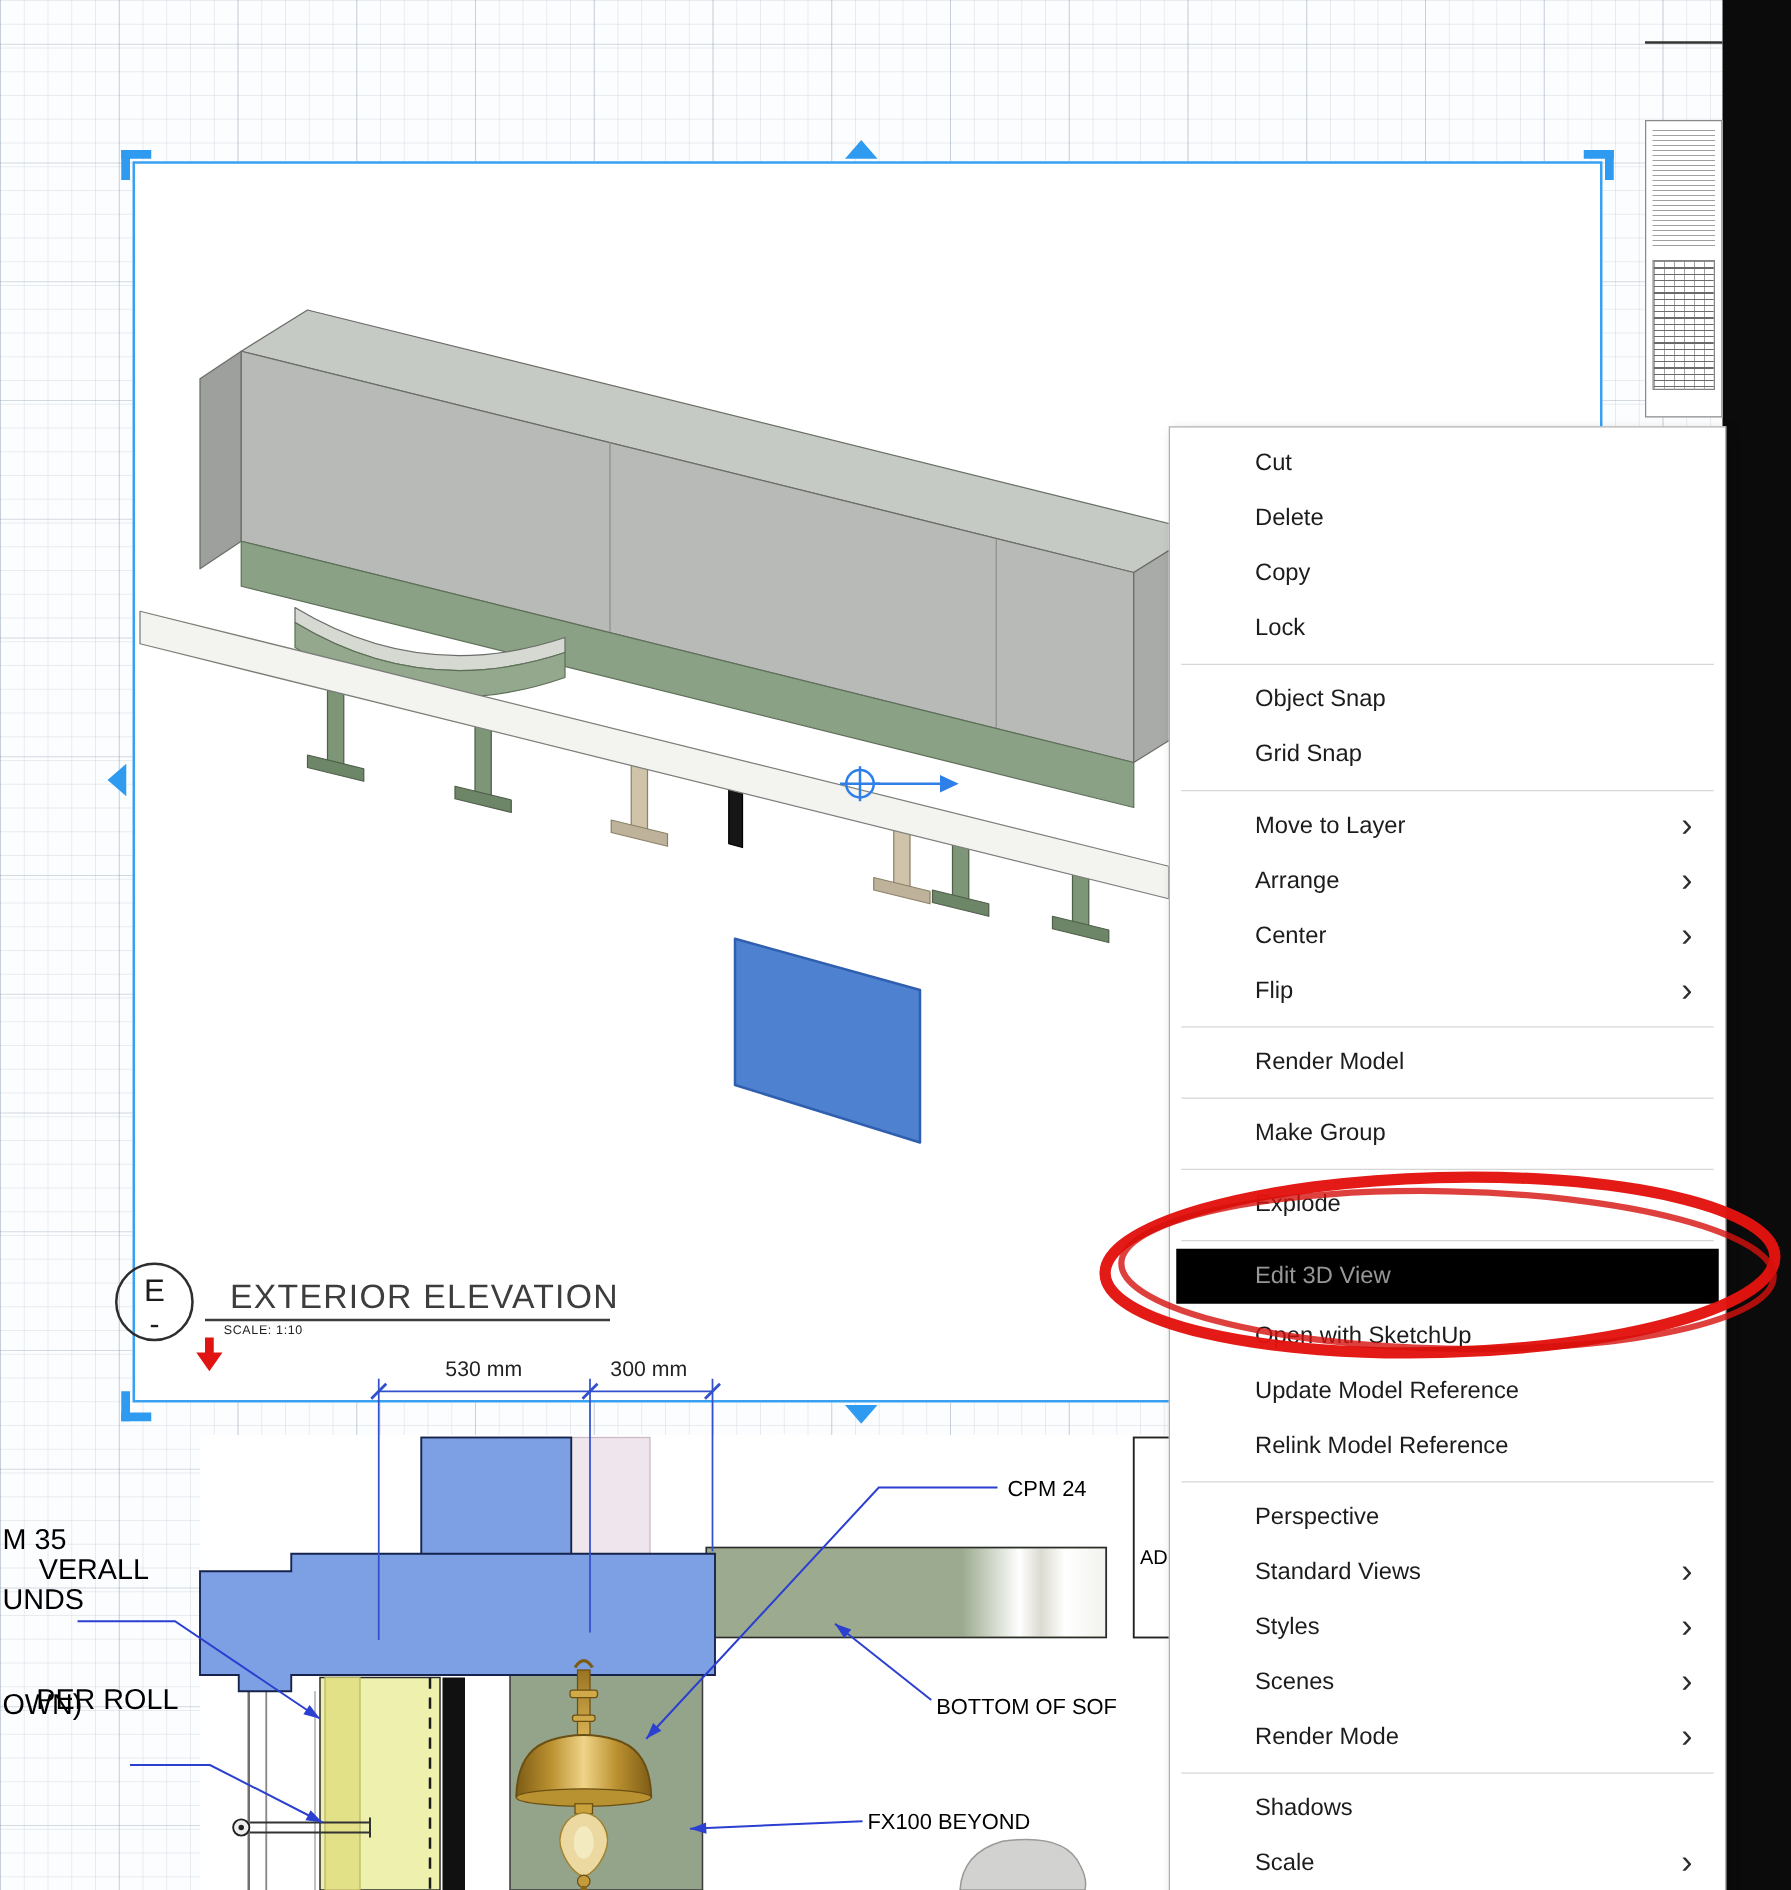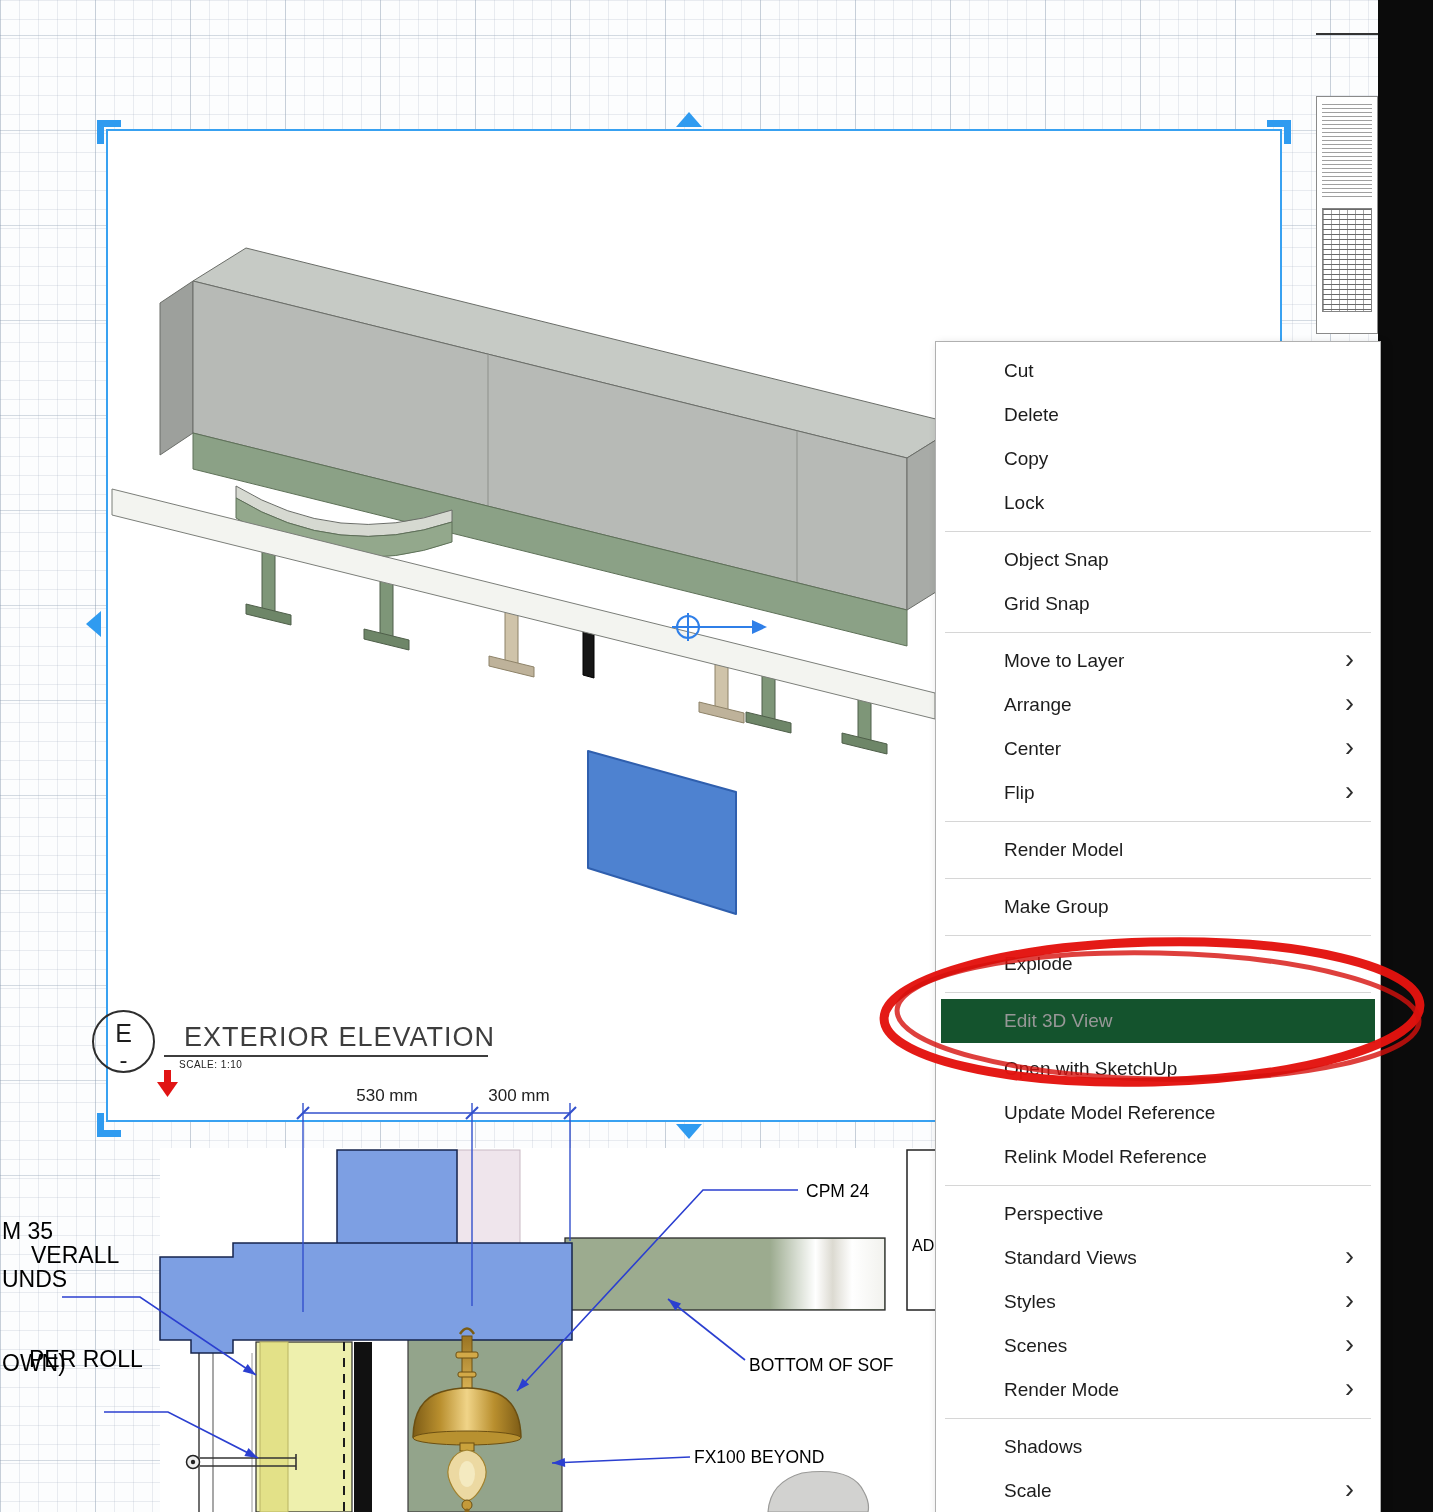--- a/index.html
+++ b/index.html
@@ -61,21 +61,21 @@
                repeating-linear-gradient(to right,#9a9a9a 0 1px,transparent 1px 8px); opacity:.9;}
 
   
   .ctx-menu{ position:absolute; left:935px; top:341px; width:446px; height:1200px;
              background:#ffffff; border:1px solid #b0b0b0; z-index:5;
              box-shadow:3px 3px 9px rgba(0,0,0,.18); padding-top:7px; }
   .mi{ position:relative; display:flex; align-items:center; height:44px; padding-left:68px;
        font-size:19px; color:#1c1c1c; cursor:default; }
   .mi .chev{ position:absolute; right:26px; top:50%; transform:translateY(-54%);
              font-size:27px; color:#2e2e2e; line-height:1; }
-  .mi.disabled{ background:#14532d; margin:4px 5px; padding-left:63px; color:#979797; }
+  .mi.disabled{ background:#000000; margin:4px 5px; padding-left:63px; color:#979797; }
   .sep{ height:1px; background:#d6d6d6; margin:6px 9px; }
 
   .red-overlay{ position:absolute; left:0; top:0; z-index:7; pointer-events:none; }
 </style>
 </head>
 <body>
 
 <div class="stage">
 
   <div class="vp1"></div>

